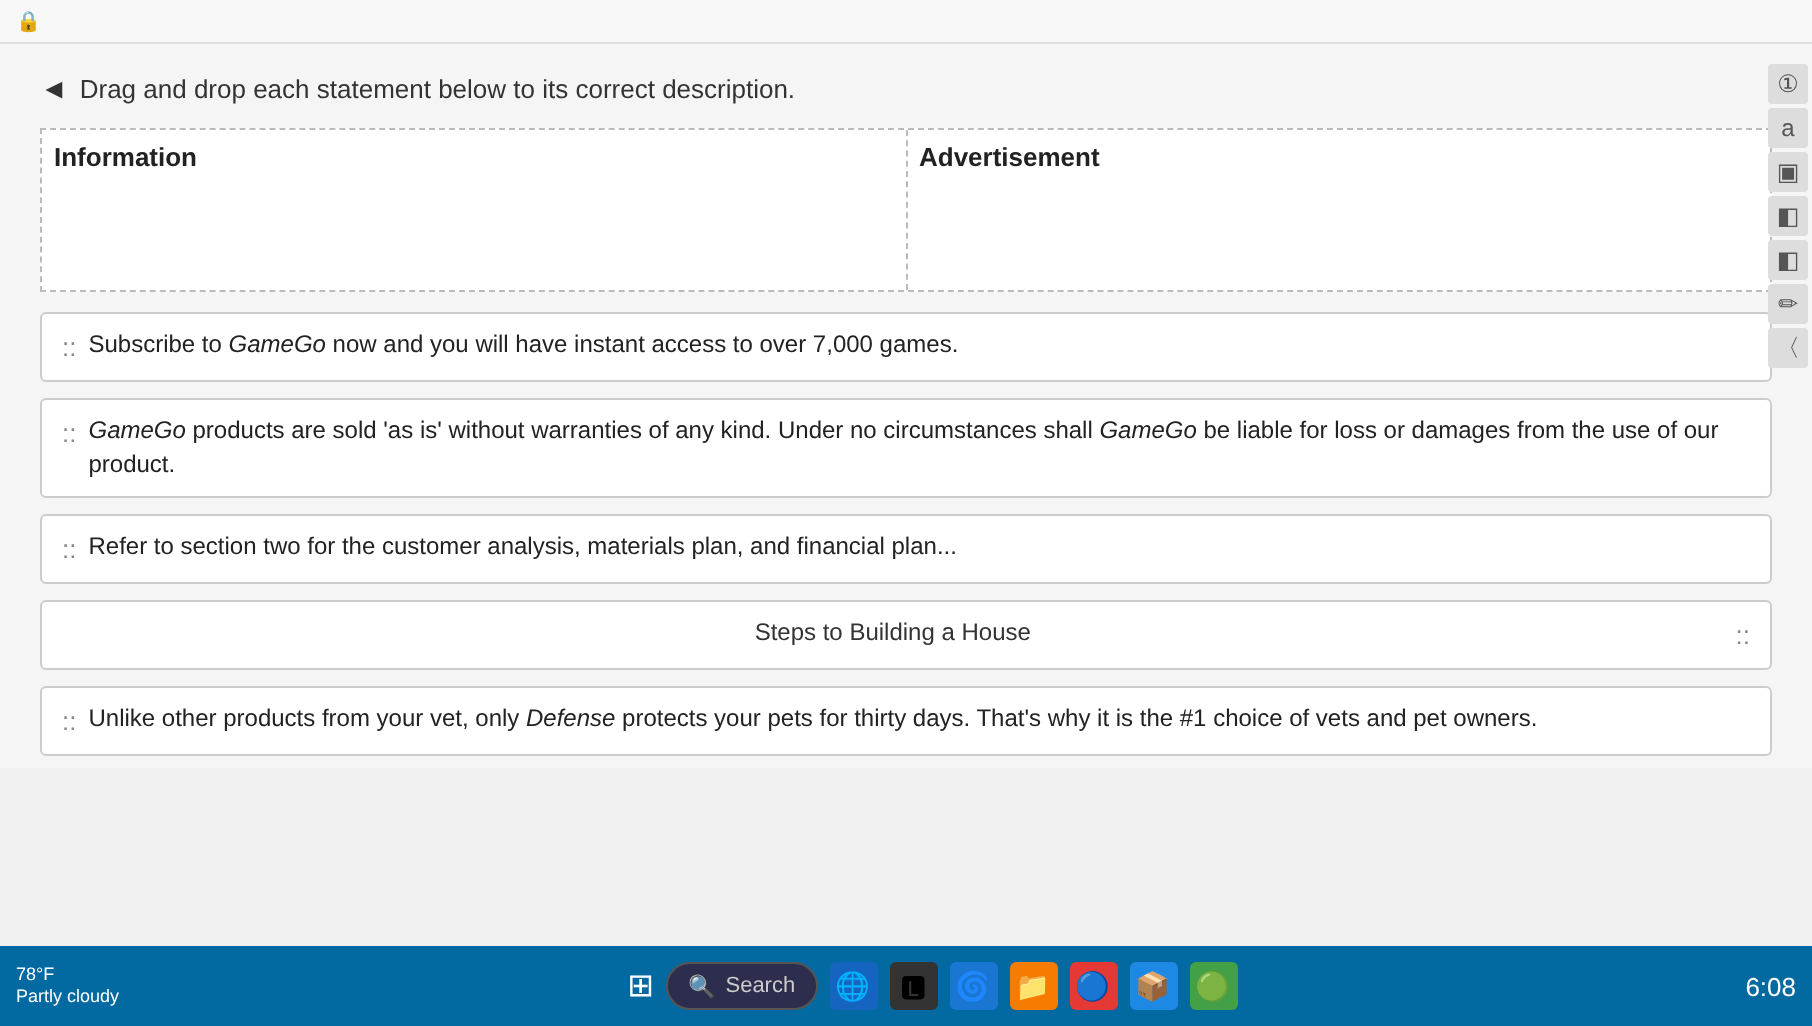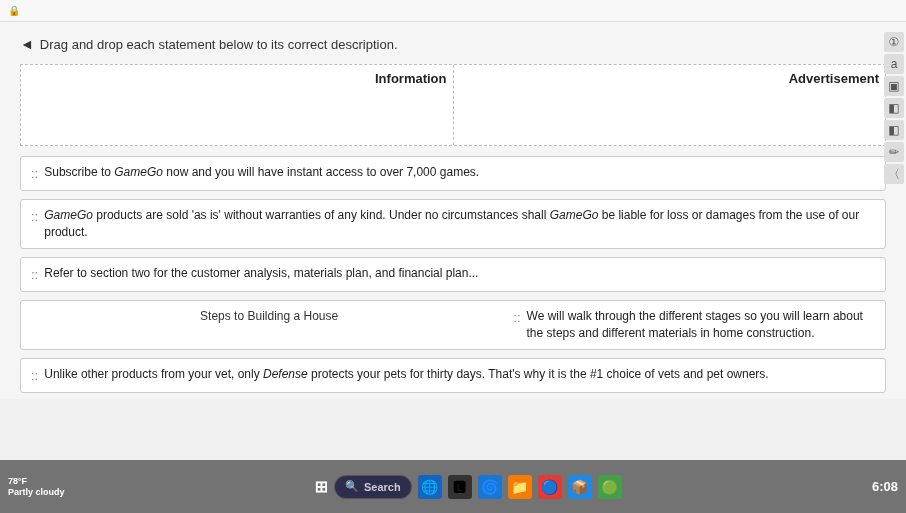--- a/index.html
+++ b/index.html
@@ -112,21 +112,21 @@
       border-right: 1px dashed #bbb;
       min-height: 80px;
       padding: 6px;
     }
     .col-advertisement {
       flex: 1;
       min-height: 80px;
       padding: 6px;
     }
     .col-header {
-      text-align: right;
+      text-align: left;
       font-size: 13px;
       font-weight: 700;
       color: #222;
       margin-bottom: 4px;
     }
 
     
     .drag-items-area {
       display: flex;
       flex-direction: column;
@@ -150,28 +150,27 @@
       font-size: 13px;
       flex-shrink: 0;
       margin-top: 1px;
     }
     .drag-item em {
       font-style: italic;
     }
 
     
     .taskbar {
-      height: 53px;
-      background: #737373;
+      height: 40px;
+      background: #0369a1;
       display: flex;
       align-items: center;
       padding: 0 8px;
       gap: 8px;
       flex-shrink: 0;
-      font-weight: bold;
     }
     .taskbar-weather {
       display: flex;
       flex-direction: column;
       align-items: flex-start;
       color: #fff;
       font-size: 9px;
       line-height: 1.2;
     }
     .taskbar-center {
@@ -295,21 +294,20 @@
 
       <div class="drag-item">
         <span class="drag-handle">::</span>
         <span>Refer to section two for the customer analysis, materials plan, and financial plan...</span>
       </div>
 
       <div class="drag-item" style="flex-direction:row;">
         <div style="text-align:center; width:100%; font-size:12px; color:#333; margin-bottom:2px;">Steps to Building a House</div>
         <div style="display:flex; align-items:flex-start; gap:6px;">
           <span class="drag-handle">::</span>
-          <span>We will walk through the different stages so you will learn about the steps and different materials in home construction.</span>
         </div>
       </div>
 
       <div class="drag-item">
         <span class="drag-handle">::</span>
         <span>Unlike other products from your vet, only <em>Defense</em> protects your pets for thirty days. That's why it is the #1 choice of vets and pet owners.</span>
       </div>
 
     </div>
   </div>

